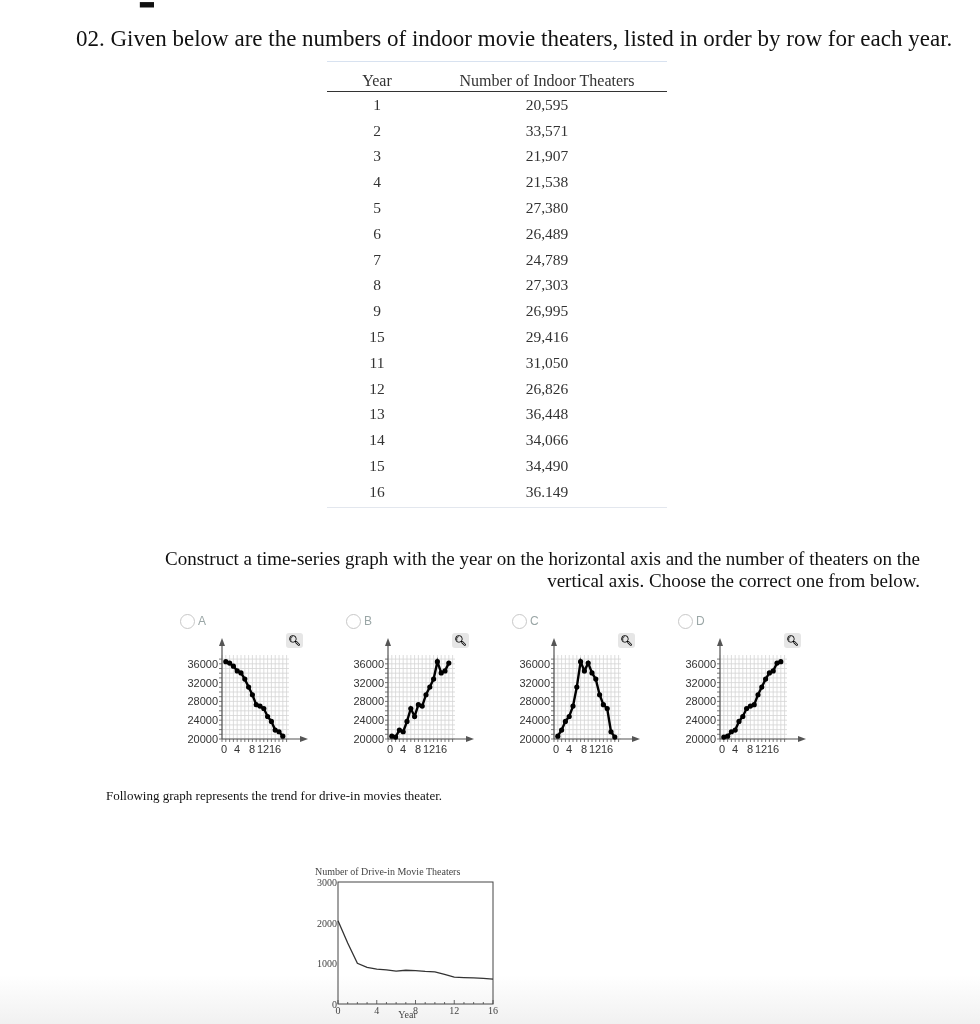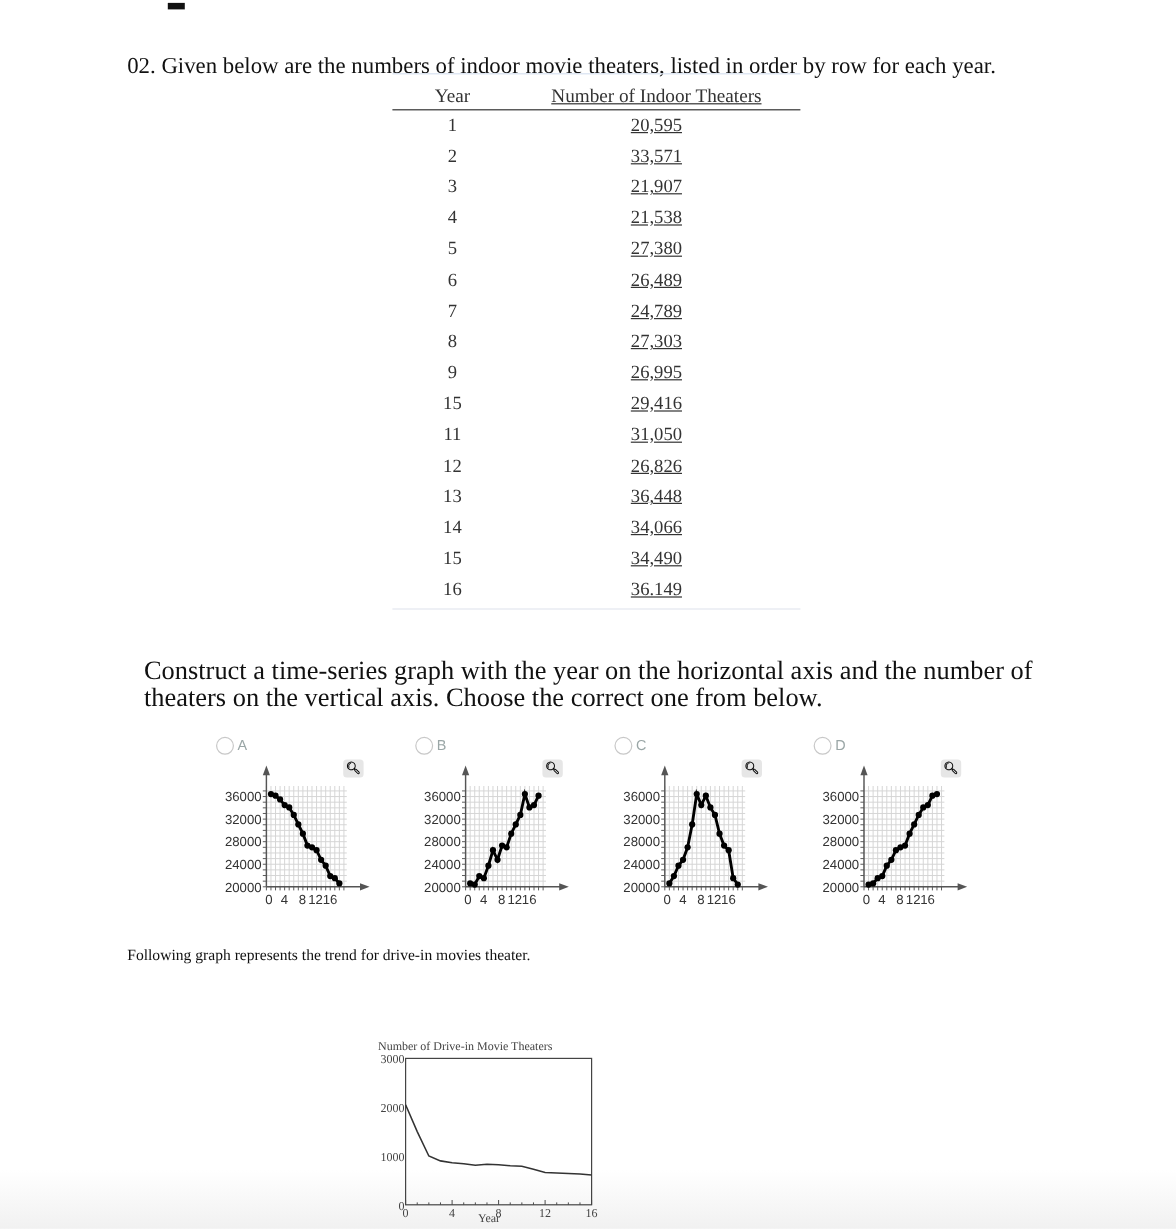--- a/index.html
+++ b/index.html
@@ -3,29 +3,29 @@
 <meta charset="utf-8">
 <style>
   html, body { margin: 0; padding: 0; }
   body {
     width: 980px; height: 1024px; position: relative; overflow: hidden;
     background: linear-gradient(to bottom, #ffffff 0px, #ffffff 975px, #f1f1f1 1024px);
     font-family: "Liberation Serif", serif; color: #111;
   }
   .abs { position: absolute; }
   .cutoff { position: absolute; top: -14px; left: 140px; font-size: 18px; color: #111; letter-spacing: 2px; }
-  .q-title { left: 106px; top: 26px; font-size: 19px; white-space: nowrap; margin-top: 19px; }
+  .q-title { left: 76px; top: 26px; font-size: 23px; white-space: nowrap; }
   .tbl { left: 327px; top: 61px; width: 340px; }
   .tbl .topline { height: 1px; background: #d8e2f0; }
   .tbl .hdr { display: flex; height: 28px; align-items: flex-end; border-bottom: 1.5px solid #333; padding-bottom: 1px; font-family: "Liberation Serif", serif; font-size: 16px; color: #333; }
   .tbl .c1 { width: 100px; text-align: center; }
-  .tbl .c2 { width: 240px; text-align: center; text-decoration: underline; }
+  .tbl .c2 { width: 240px; text-align: center; }
   .tbl .row { display: flex; height: 25.8px; align-items: center; font-size: 15.5px; color: #333; }
   .tbl .botline { height: 1px; background: #e3e7ee; margin-top: 2px; }
-  .instr { left: 120px; top: 548px; width: 800px; font-size: 22px; line-height: 22px; }
+  .instr { left: 120px; top: 548px; width: 800px; font-size: 19px; line-height: 22px; text-align: right; }
   .opt { position: absolute; top: 606px; width: 160px; height: 160px; }
   .radio { position: absolute; left: 8px; top: 8px; width: 15px; height: 15px; border: 1.5px solid #c8c8c8; border-radius: 50%; box-sizing: border-box; cursor: pointer; }
   .radio-label { position: absolute; left: 26px; top: 8px; font-family: "Liberation Sans", sans-serif; font-size: 12px; color: #9aa6a6; }
   .mag { position: absolute; left: 114px; top: 27px; width: 17px; height: 15px; background: #e6e6e6; border-radius: 3px; font-size: 11px; line-height: 15px; text-align: center; cursor: pointer; color: #000; font-weight: bold; }
   .mini svg { position: absolute; left: 0; top: 0; }
   .follow { left: 106px; top: 788px; font-size: 13px; white-space: nowrap; }
   .drive svg { position: absolute; left: 0; top: 0; }
 </style>
 </head>
 <body>

